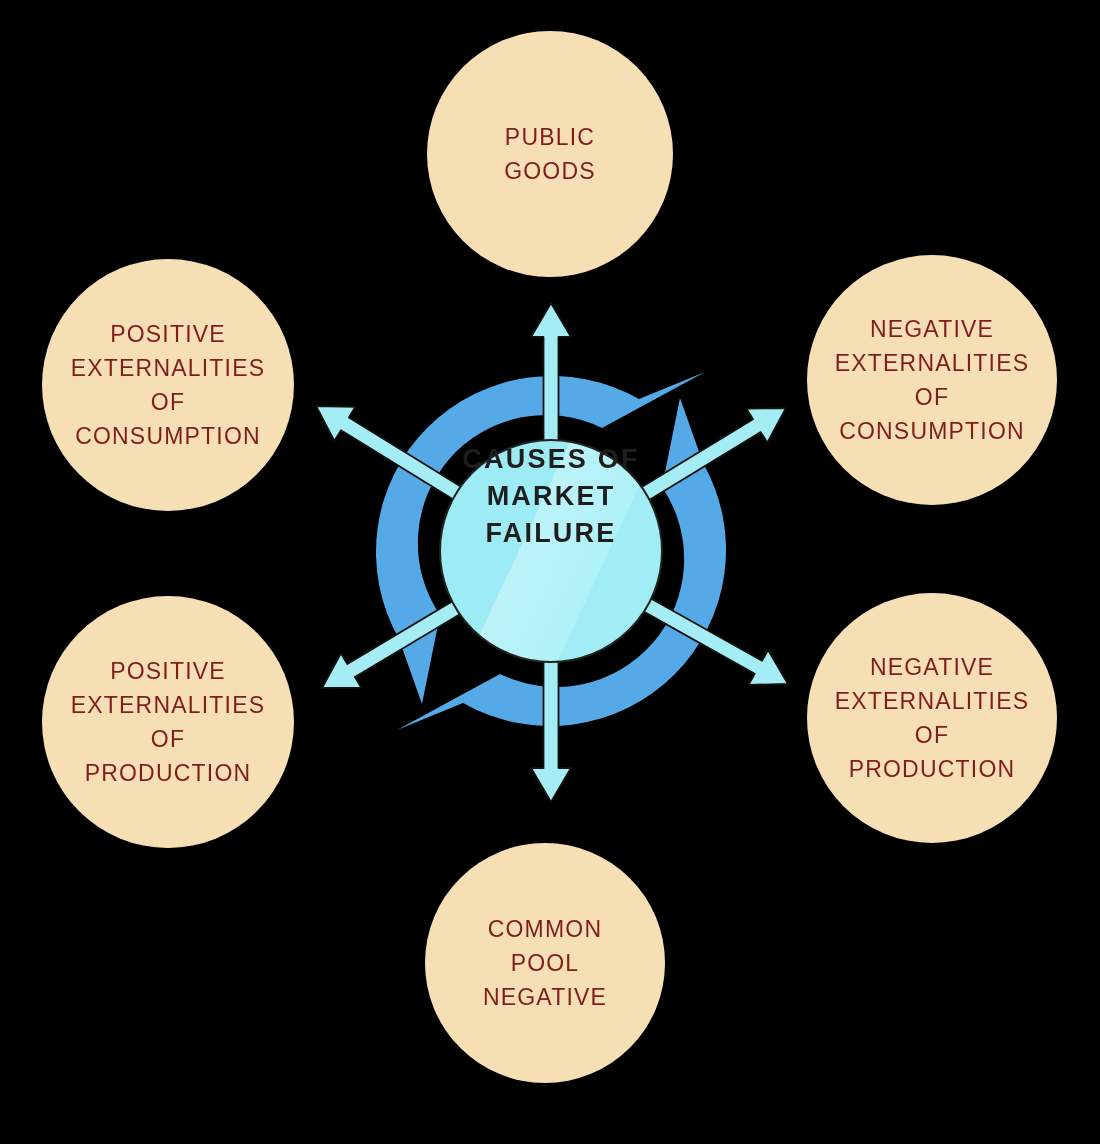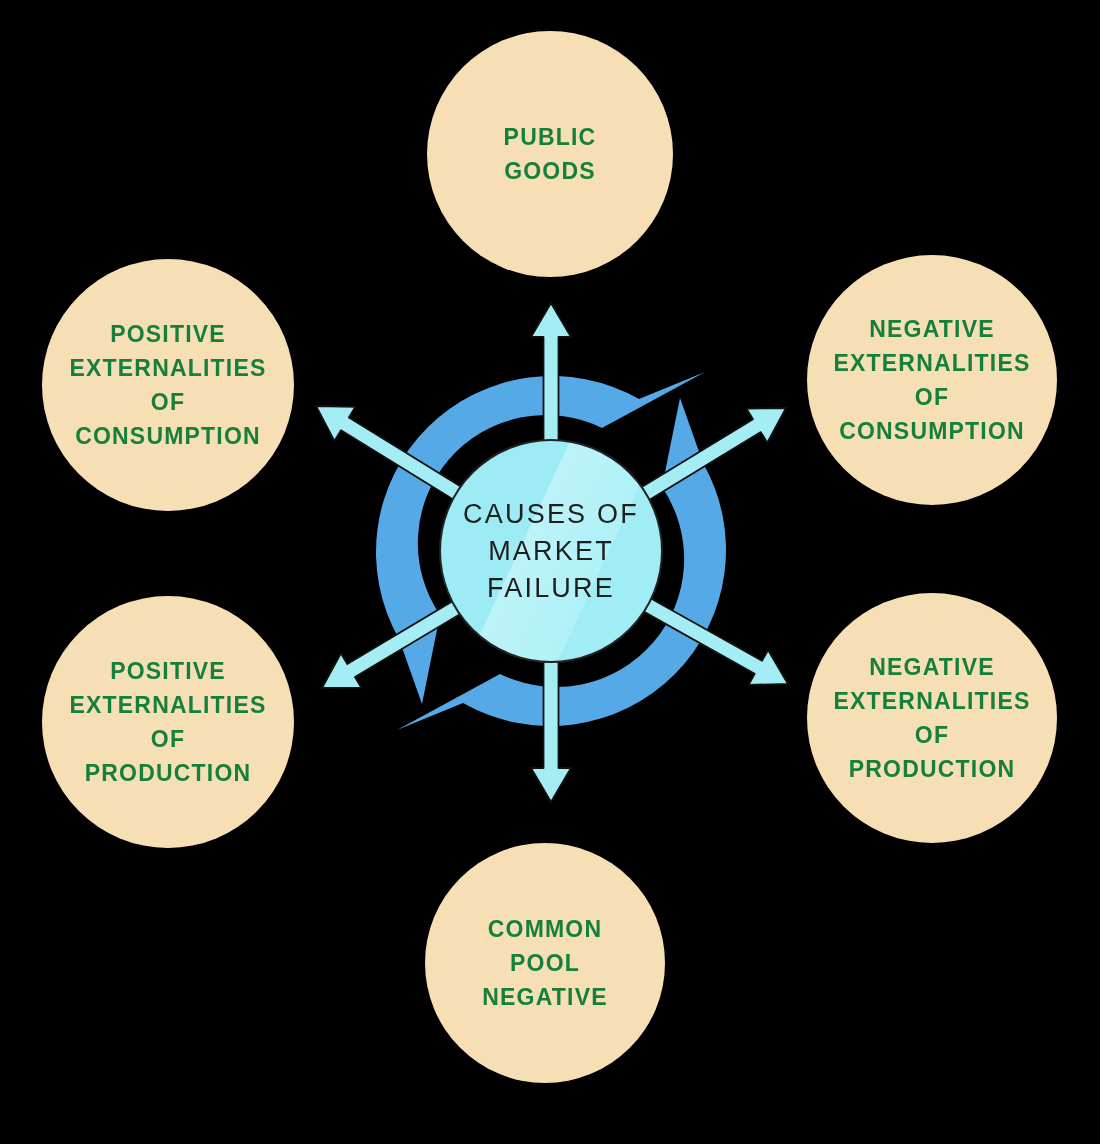--- a/index.html
+++ b/index.html
@@ -17,39 +17,39 @@
     position: absolute;
     border-radius: 50%;
     background: #F7DFB5;
     display: flex;
     align-items: center;
     justify-content: center;
     text-align: center;
   }
   .node .label {
     white-space: pre-line;
-    color: #15803d;
+    color: #7f1d1d;
     font-size: 23px;
     line-height: 34px;
     letter-spacing: 1.2px;
-    font-weight: bold;
+    font-weight: normal;
   }
   .center-node {
     position: absolute;
     border-radius: 50%;
     background: linear-gradient(115deg,
       #9DEBF4 0%, #9DEBF4 40%,
       #BCF3F9 40%, #B0F1F8 68%,
       #A0EDF5 68%, #A0EDF5 100%);
     border: 2px solid #222220;
     box-sizing: border-box;
     display: flex;
-    align-items: center;
     justify-content: center;
     text-align: center;
+    font-weight: bold;
   }
   .center-node .label {
     white-space: pre-line;
     color: #1E1E1C;
     font-size: 27px;
     line-height: 37px;
     letter-spacing: 2.2px;
   }
   .swoosh { fill: #55A9E6; }
   .radial-arrow { fill: #A5EDF5; stroke: #111110; stroke-width: 1.8; stroke-linejoin: round; }

